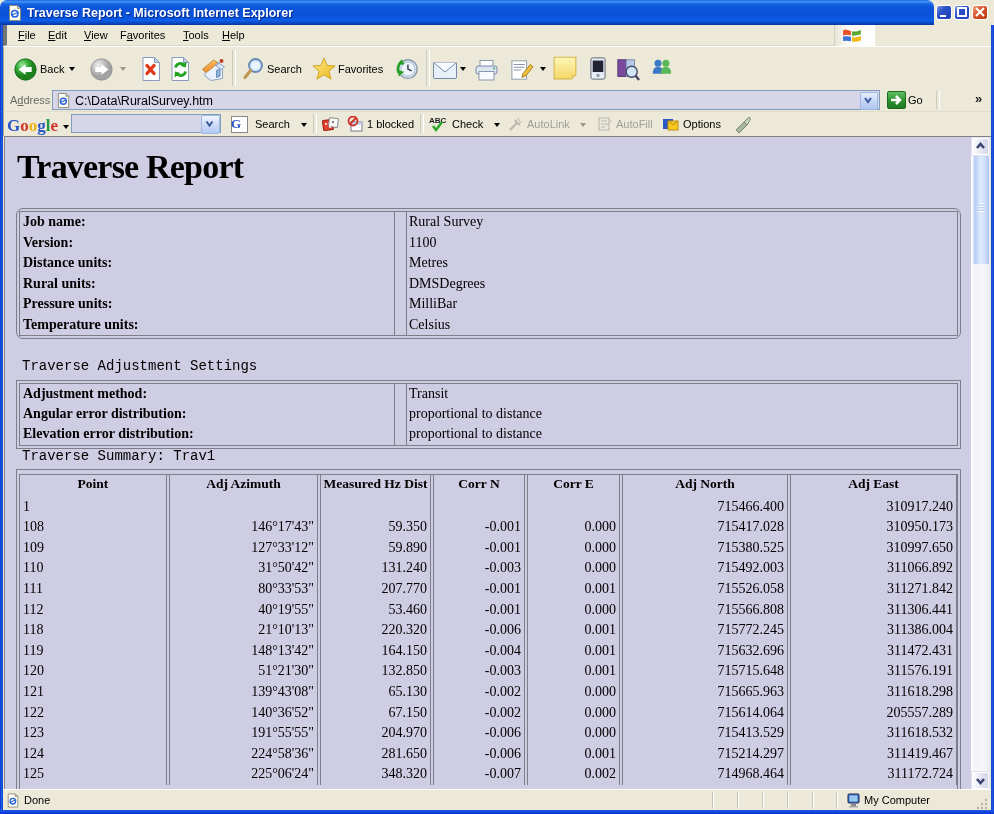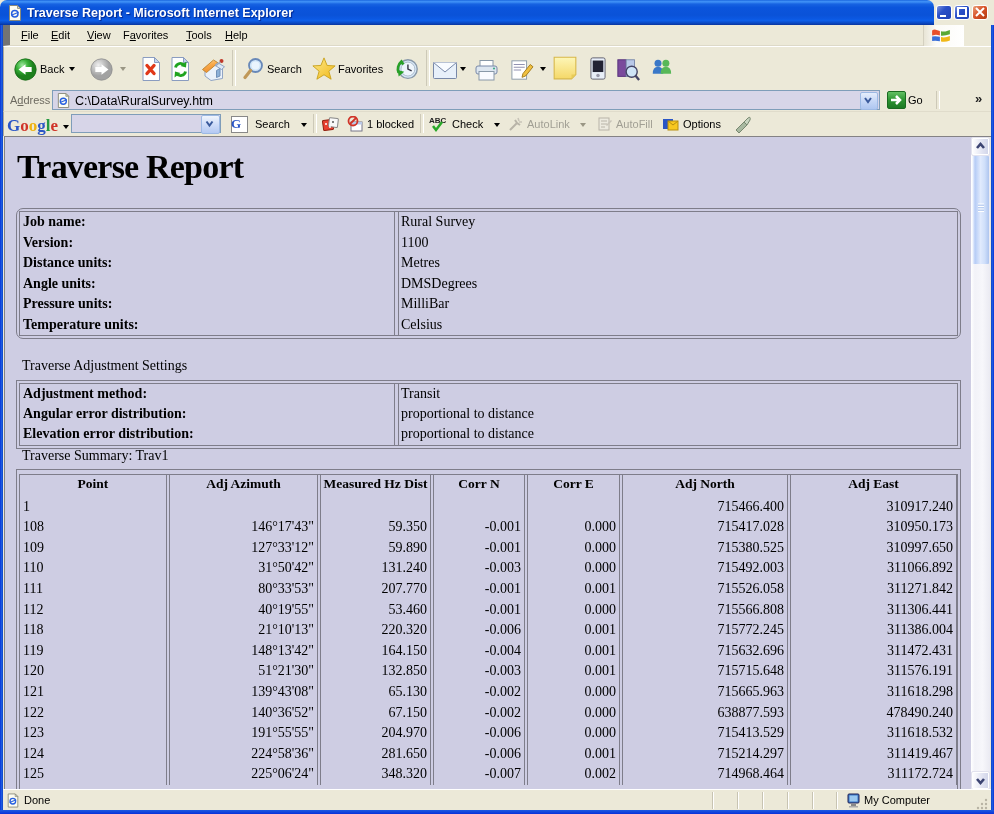--- a/index.html
+++ b/index.html
@@ -12,21 +12,21 @@
  background:linear-gradient(180deg,#0f5ad8 0%,#3d8ef5 4%,#3d8ef5 8%,#1763e2 16%,#0b55dc 30%,#0a52d8 60%,#0b58e2 75%,#0d5ee8 82%,#0a49c4 92%,#09349e 100%);
  border-radius:7px 7px 0 0;}
 #titlebar .ttext{position:absolute;left:27px;top:6px;color:#fff;font-size:12.5px;font-weight:bold;text-shadow:1px 1px 1px #00248c;}
 .tbtn{position:absolute;top:5px;width:16px;height:15px;border-radius:3px;border:1px solid #fff;box-sizing:border-box;}
 #btnmin{left:936px;background:linear-gradient(135deg,#7d94e0 0%,#2a50c8 40%,#1f41b5 100%);}
 #btnmax{left:954px;background:linear-gradient(135deg,#7d94e0 0%,#2a50c8 40%,#1f41b5 100%);}
 #btncls{left:972px;background:linear-gradient(135deg,#e8a27c 0%,#d9542a 45%,#b33a10 100%);}
 .tbtn svg{position:absolute;left:0;top:0;}
 
 
-#menubar{position:absolute;left:3px;top:25px;width:961px;height:21px;background:#ece9d8;border-left:7px solid #737373;box-sizing:border-box;border-bottom:1px solid #ddd9c8;}
+#menubar{position:absolute;left:3px;top:25px;width:872px;height:21px;background:#ece9d8;border-left:4px solid #737373;box-sizing:border-box;border-bottom:1px solid #ddd9c8;}
 #menubar .mi{position:absolute;top:4px;font-size:11px;color:#000;}
 #winflag{position:absolute;right:0;top:0;width:40px;height:21px;background:linear-gradient(90deg,#e8e5d6,#fbfaf6 30%,#fff);border-left:1px solid #d4d0c0;}
 #winflag svg{position:absolute;left:7px;top:1px;}
 
 
 #toolbar{position:absolute;left:3px;top:46px;width:988px;height:43px;background:#ece9d8;border-left:1px solid #aca899;border-top:1px solid #fff;}
 #toolbar .tlabel{position:absolute;top:28px;font-size:11px;color:#000;}
 .vsep{position:absolute;top:3px;height:36px;width:2px;border-left:1px solid #cdc9b8;border-right:1px solid #fff;}
 .caret{position:absolute;width:0;height:0;border-left:3px solid transparent;border-right:3px solid transparent;border-top:4px solid #000;}
 .caretg{border-top-color:#9a9684;}
@@ -52,22 +52,22 @@
 
 
 #content{position:absolute;left:4px;top:137px;width:968px;height:652px;background:#cecde3;border-left:1px solid #848284;box-sizing:border-box;overflow:hidden;font-family:"Liberation Serif",serif;}
 #h1{position:absolute;left:12px;top:11px;font-size:34px;letter-spacing:-0.8px;font-weight:bold;color:#000;font-family:"Liberation Serif",serif;}
 
 .tbl{position:absolute;left:11px;width:939px;border:1px solid #7e7d8a;padding:2px;}
 .tblin{border:1px solid #7e7d8a;position:relative;}
 .trow{display:flex;height:20.5px;align-items:center;}
 .tbl2 .trow{height:20.2px;}
 .tlb{width:375px;border-right:1px solid #7e7d8a;padding-left:3px;font-weight:bold;font-size:14px;box-sizing:border-box;height:100%;display:flex;align-items:center;}
-.tvl{border-left:1px solid #7e7d8a;margin-left:3px;padding-left:2px;font-size:14px;flex:1;height:100%;display:flex;align-items:center;}
-.plain{position:absolute;left:17px;font-size:14px;font-family:Liberation Serif, serif;}
+.tvl{border-left:1px solid #7e7d8a;margin-left:11px;padding-left:2px;font-size:14px;flex:1;height:100%;display:flex;align-items:center;}
+.plain{position:absolute;left:17px;font-size:14px;font-family:Liberation Mono, monospace;}
 
 
 #t3{padding-top:4px;}
 #t3 .hrow{display:flex;height:21.4px;align-items:flex-start;font-weight:bold;font-size:14px;}
 #t3 .drow{display:flex;height:20.6px;align-items:center;font-size:14px;}
 #t3 .c{box-sizing:border-box;height:100%;display:flex;align-items:center;padding:0 3px;white-space:nowrap;}
 #t3 .c1{width:147px;border-right:1px solid #7e7d8a;}
 #t3 .c2{width:149px;}
 #t3 .c3{width:111px;}
 #t3 .c4{width:92px;}
@@ -372,21 +372,21 @@
           </div>
         <div class="trow">
             <div class="tlb">Version:</div>
             <div class="tvl">1100</div>
           </div>
         <div class="trow">
             <div class="tlb">Distance units:</div>
             <div class="tvl">Metres</div>
           </div>
         <div class="trow">
-            <div class="tlb">Angle units:</div>
+            <div class="tlb">Rural units:</div>
             <div class="tvl">DMSDegrees</div>
           </div>
         <div class="trow">
             <div class="tlb">Pressure units:</div>
             <div class="tvl">MilliBar</div>
           </div>
         <div class="trow">
             <div class="tlb">Temperature units:</div>
             <div class="tvl">Celsius</div>
           </div>
@@ -514,22 +514,22 @@
             <div class="c c5 cb rc">0.000</div>
             <div class="c c6 cb rc">715665.963</div>
             <div class="c c7 cb rc">311618.298</div>
           </div>
         <div class="drow">
             <div class="c c1">122</div>
             <div class="c c2 cb rc">140°36'52"</div>
             <div class="c c3 cb rc">67.150</div>
             <div class="c c4 cb rc">-0.002</div>
             <div class="c c5 cb rc">0.000</div>
-            <div class="c c6 cb rc">638877.593</div>
-            <div class="c c7 cb rc">478490.240</div>
+            <div class="c c6 cb rc">715614.064</div>
+            <div class="c c7 cb rc">205557.289</div>
           </div>
         <div class="drow">
             <div class="c c1">123</div>
             <div class="c c2 cb rc">191°55'55"</div>
             <div class="c c3 cb rc">204.970</div>
             <div class="c c4 cb rc">-0.006</div>
             <div class="c c5 cb rc">0.000</div>
             <div class="c c6 cb rc">715413.529</div>
             <div class="c c7 cb rc">311618.532</div>
           </div>

